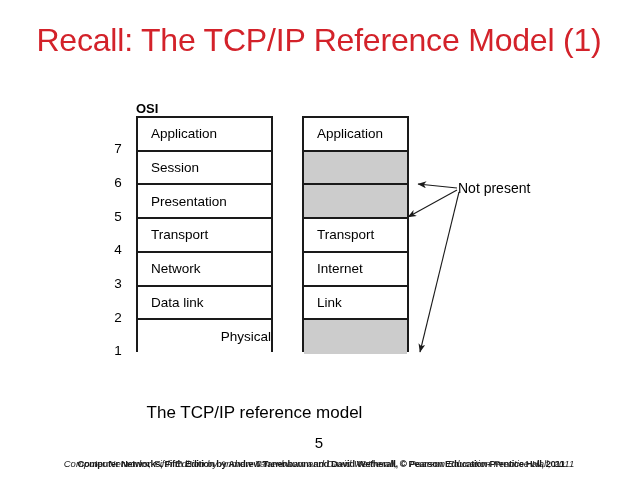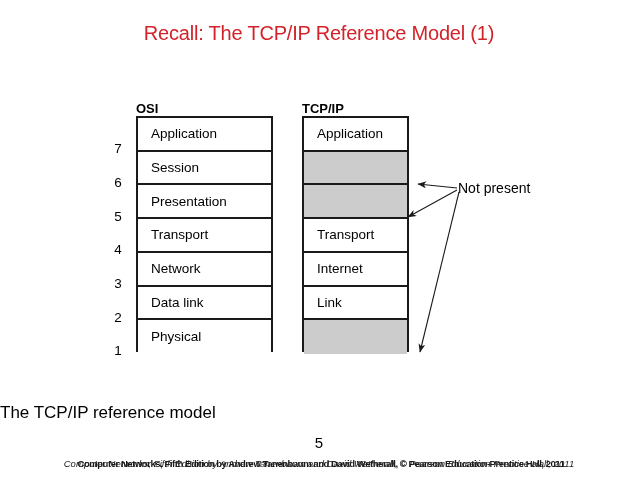--- a/index.html
+++ b/index.html
@@ -16,21 +16,21 @@
     color: #000000;
   }
 
   
   #slide-title {
     position: absolute;
     left: 0;
     top: 22px;
     width: 638px;
     text-align: center;
-    font-size: 20px;
+    font-size: 32px;
     font-weight: normal;
     color: #D3222A;
     letter-spacing: -0.2px;
     white-space: nowrap;
   }
 
   
   #diagram {
     position: absolute;
     left: 0;
@@ -62,21 +62,21 @@
 
   .layer-row {
     position: relative;
     height: 33.71px;
     box-sizing: border-box;
     border-bottom: 2px solid #1a1a1a;
     display: flex;
     align-items: center;
     background: #ffffff;
   }
-  .layer-row:last-child { border-bottom: none; }
+  .layer-row:last-child { border-bottom: none; justify-content: flex-end; }
   .layer-row.gray { background: #CCCCCC; }
 
   .layer-label {
     font-size: 13.5px;
     padding-left: 13px;
     white-space: nowrap;
     line-height: 1;
   }
 
   
@@ -113,21 +113,21 @@
     height: 200px;
     overflow: visible;
   }
 
   
   #caption {
     position: absolute;
     left: 0;
     top: 403px;
     width: 509px;
-    text-align: left;
+    text-align: center;
     font-size: 17px;
     white-space: nowrap;
   }
   #page-number {
     position: absolute;
     left: 0;
     top: 434px;
     width: 638px;
     text-align: center;
     font-size: 15px;
@@ -161,21 +161,20 @@
 </style>
 </head>
 <body>
 
 <div id="slide-title">Recall: The TCP/IP Reference Model (1)</div>
 
 <div id="diagram">
 
   <div class="col-header" id="osi-header">OSI</div>
 
-  <div class="col-header" id="tcpip-header">TCP/IP</div>
 
   <div id="layer-numbers">
     <div class="layer-number">7</div>
     <div class="layer-number">6</div>
     <div class="layer-number">5</div>
     <div class="layer-number">4</div>
     <div class="layer-number">3</div>
     <div class="layer-number">2</div>
     <div class="layer-number">1</div>
   </div>

